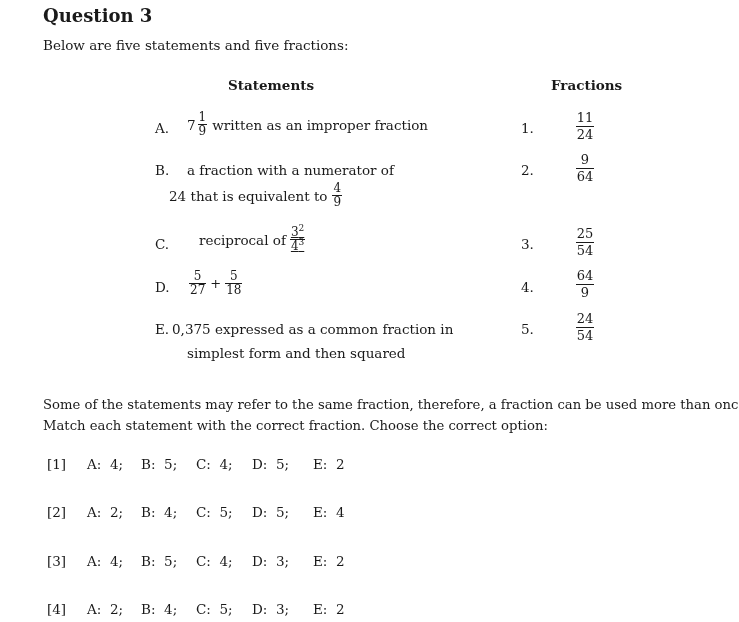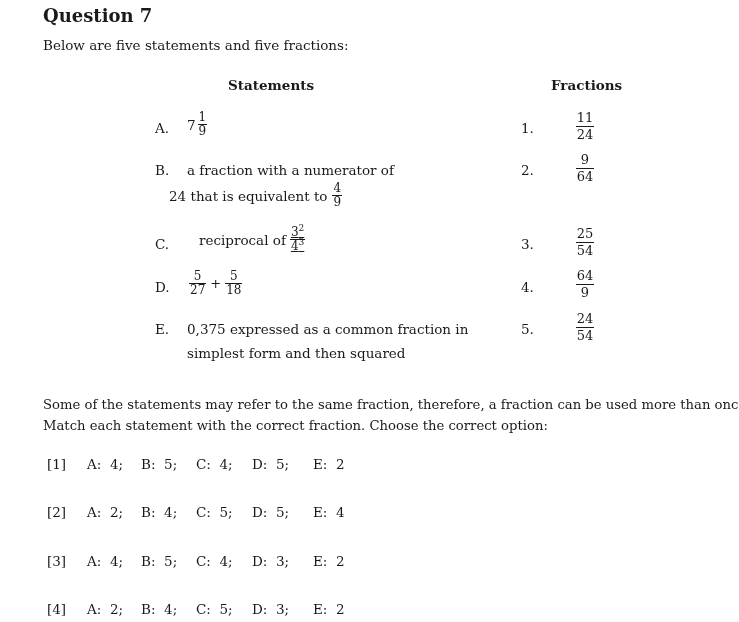--- a/index.html
+++ b/index.html
@@ -16,34 +16,35 @@
   .frac .bar { align-self:stretch; border-top:1.2px solid #1a1a1a; height:0; }
   .frac .den { padding:0 1px; }
   .bigfrac { font-size:13px; line-height:16px; }
   sup { font-size:9px; line-height:0; }
   .para { left:43px; font-size:13.5px; white-space:nowrap; }
   .opt { font-size:13.5px; white-space:nowrap; }
 </style>
 </head>
 <body>
 
-<div class="abs title">Question 7</div>
+<div class="abs title">Question 3</div>
 <div class="abs intro">Below are five statements and five fractions:</div>
 
 <div class="abs hdr" style="left:228px; top:77px;">Statements</div>
 <div class="abs hdr" style="left:551px; top:77px;">Fractions</div>
 
 <div class="abs txt" style="left:155px; top:120px;">A.</div>
 <div class="abs txt" style="left:187px; top:111px; display:flex; align-items:center;">
   <span>7</span>
   <span class="frac">
     <span class="num">1</span>
     <span class="bar"></span>
     <span class="den">9</span>
   </span>
+  <span style="margin-left:3px;">written as an improper fraction</span>
 </div>
 
 <div class="abs txt" style="left:155px; top:162px;">B.</div>
 <div class="abs txt" style="left:187px; top:162px;">a fraction with a numerator of</div>
 <div class="abs txt" style="left:169px; top:182px; display:flex; align-items:center;">
   <span>24 that is equivalent to</span>
   <span class="frac" style="margin-left:5px;">
     <span class="num">4</span>
     <span class="bar"></span>
     <span class="den">9</span>
@@ -69,21 +70,21 @@
   </span>
   <span style="margin:0 2px; font-size:13px;">+</span>
   <span class="frac">
     <span class="num">5</span>
     <span class="bar"></span>
     <span class="den">18</span>
   </span>
 </div>
 
 <div class="abs txt" style="left:155px; top:321px;">E.</div>
-<div class="abs txt" style="left:187px; top:321px;">0,375 expressed as a common fraction in</div>
+<div class="abs txt" style="left:172px; top:321px;">0,375 expressed as a common fraction in</div>
 <div class="abs txt" style="left:187px; top:345px;">simplest form and then squared</div>
 
 <div class="abs txt" style="left:521px; top:120px;">1.</div>
 <div class="abs" style="left:574px; top:110px; width:22px; display:flex; justify-content:center;">
   <span class="frac bigfrac">
     <span class="num">11</span>
     <span class="bar"></span>
     <span class="den">24</span>
   </span>
 </div>

